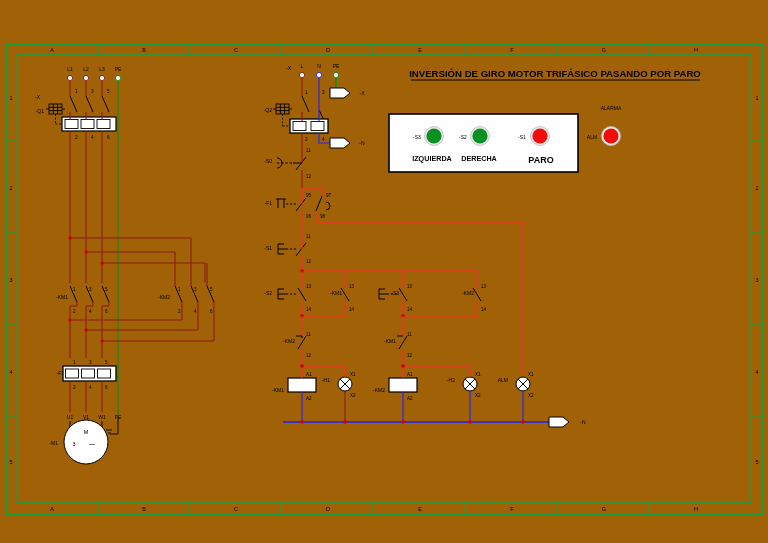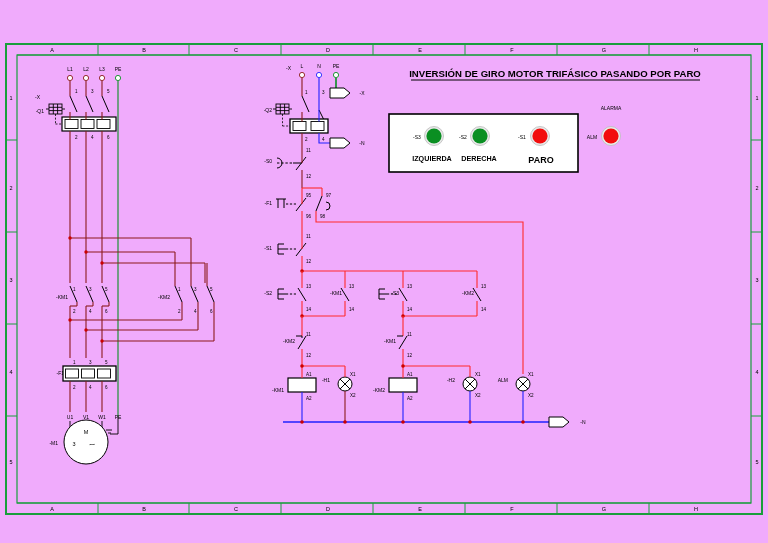--- a/index.html
+++ b/index.html
@@ -1,17 +1,17 @@
 <!DOCTYPE html>
 <html><head>
 <meta charset="utf-8">
 <style>
   html,body{margin:0;padding:0;background:#ffffff;}
   body{width:768px;height:543px;overflow:hidden;font-family:"Liberation Sans",sans-serif;}
-  #stage{position:relative;width:768px;height:543px;background:#f0abfc;}
+  #stage{position:relative;width:768px;height:543px;background:#a16207;}
   #svgroot{position:absolute;left:0;top:0;width:768px;height:543px;}
   text{font-family:"Liberation Sans",sans-serif;fill:#000;}
 </style>
 </head>
 <body>
 
 <div id="stage">
 <svg id="svgroot" viewBox="0 0 768 543">
 
   <g>

